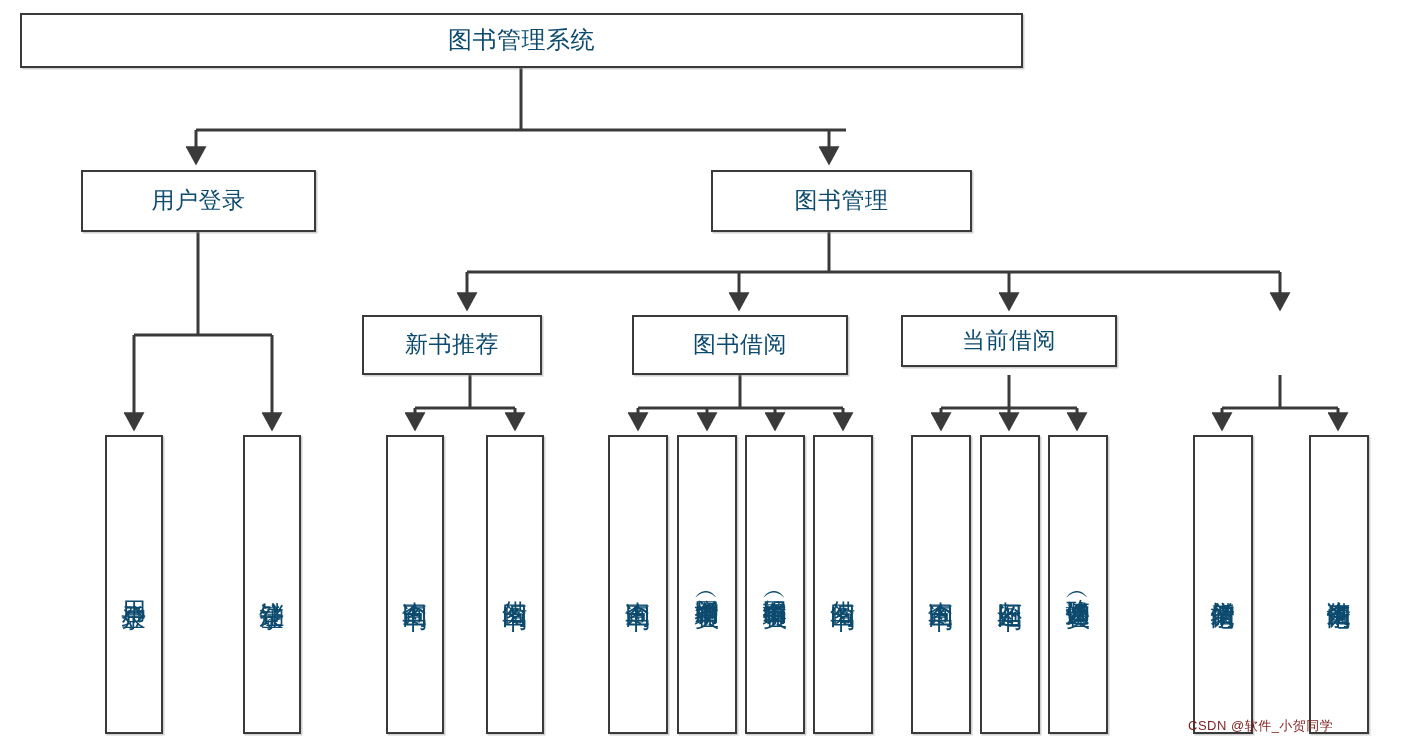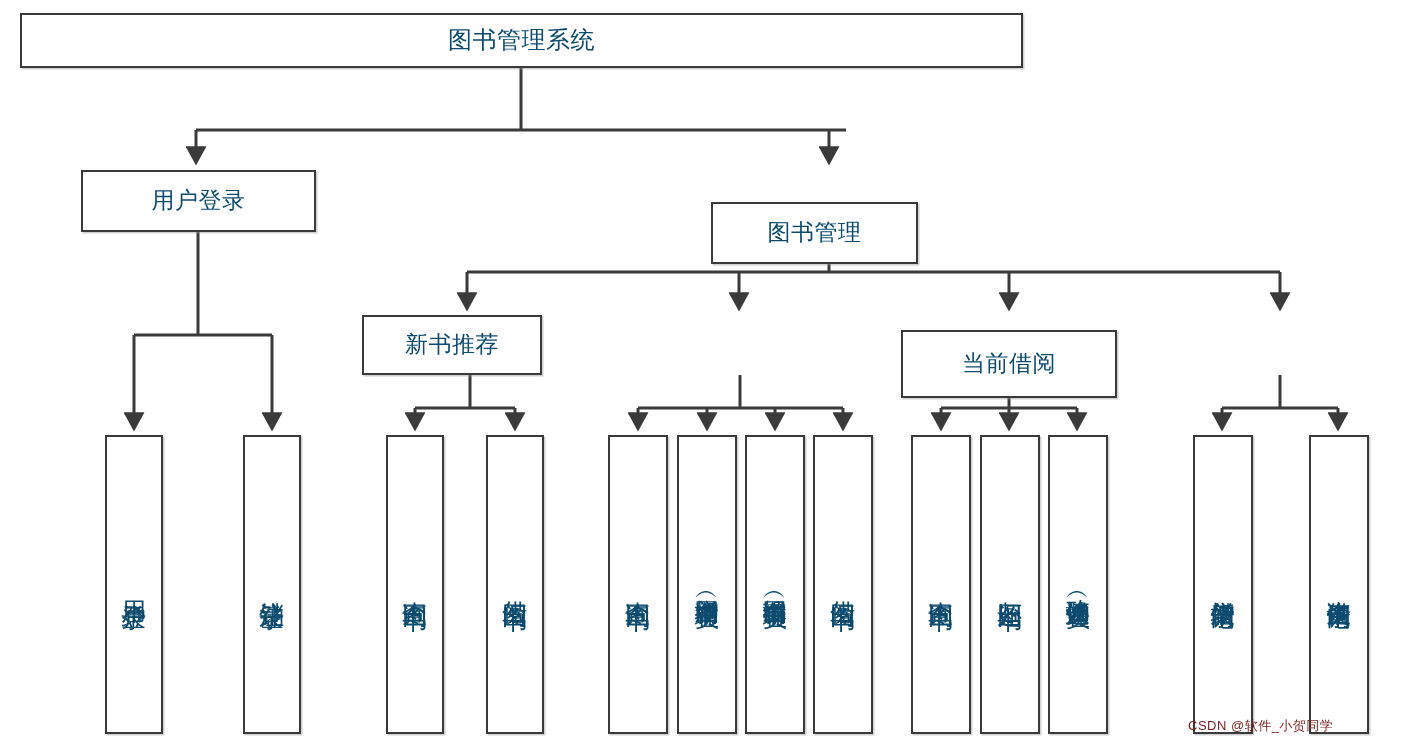--- a/index.html
+++ b/index.html
@@ -132,28 +132,31 @@
     </g>
   </svg>
 
   <div class="node horiz root" style="left:20px; top:13px; width:1003px; height:55px;">
     <span class="lbl">图书管理系统</span>
   </div>
 
   <div class="node horiz" style="left:81px; top:170px; width:235px; height:62px;">
     <span class="lbl">用户登录</span>
   </div>
-  <div class="node horiz" style="left:711px; top:170px; width:207px; height:62px;margin-top:32px;">
+  <div class="node horiz" style="left:711px; top:170px; width:261px; height:62px;">
     <span class="lbl">图书管理</span>
   </div>
 
   <div class="node horiz" style="left:362px; top:315px; width:180px; height:60px;">
     <span class="lbl">新书推荐</span>
   </div>
-  <div class="node horiz" style="left:901px; top:330px; width:216px; height:68px;font-family:Liberation Serif, serif;">
+  <div class="node horiz" style="left:632px; top:315px; width:216px; height:60px;">
+    <span class="lbl">图书借阅</span>
+  </div>
+  <div class="node horiz" style="left:901px; top:315px; width:216px; height:52px;font-family:Liberation Serif, serif;">
     <span class="lbl">当前借阅</span>
   </div>
 
   <div class="node vert" style="left:105px; top:435px; width:58px; height:299px;">
     <span class="lbl">用户登录</span>
   </div>
   <div class="node vert" style="left:243px; top:435px; width:58px; height:299px;">
     <span class="lbl">注销登录</span>
   </div>
 

